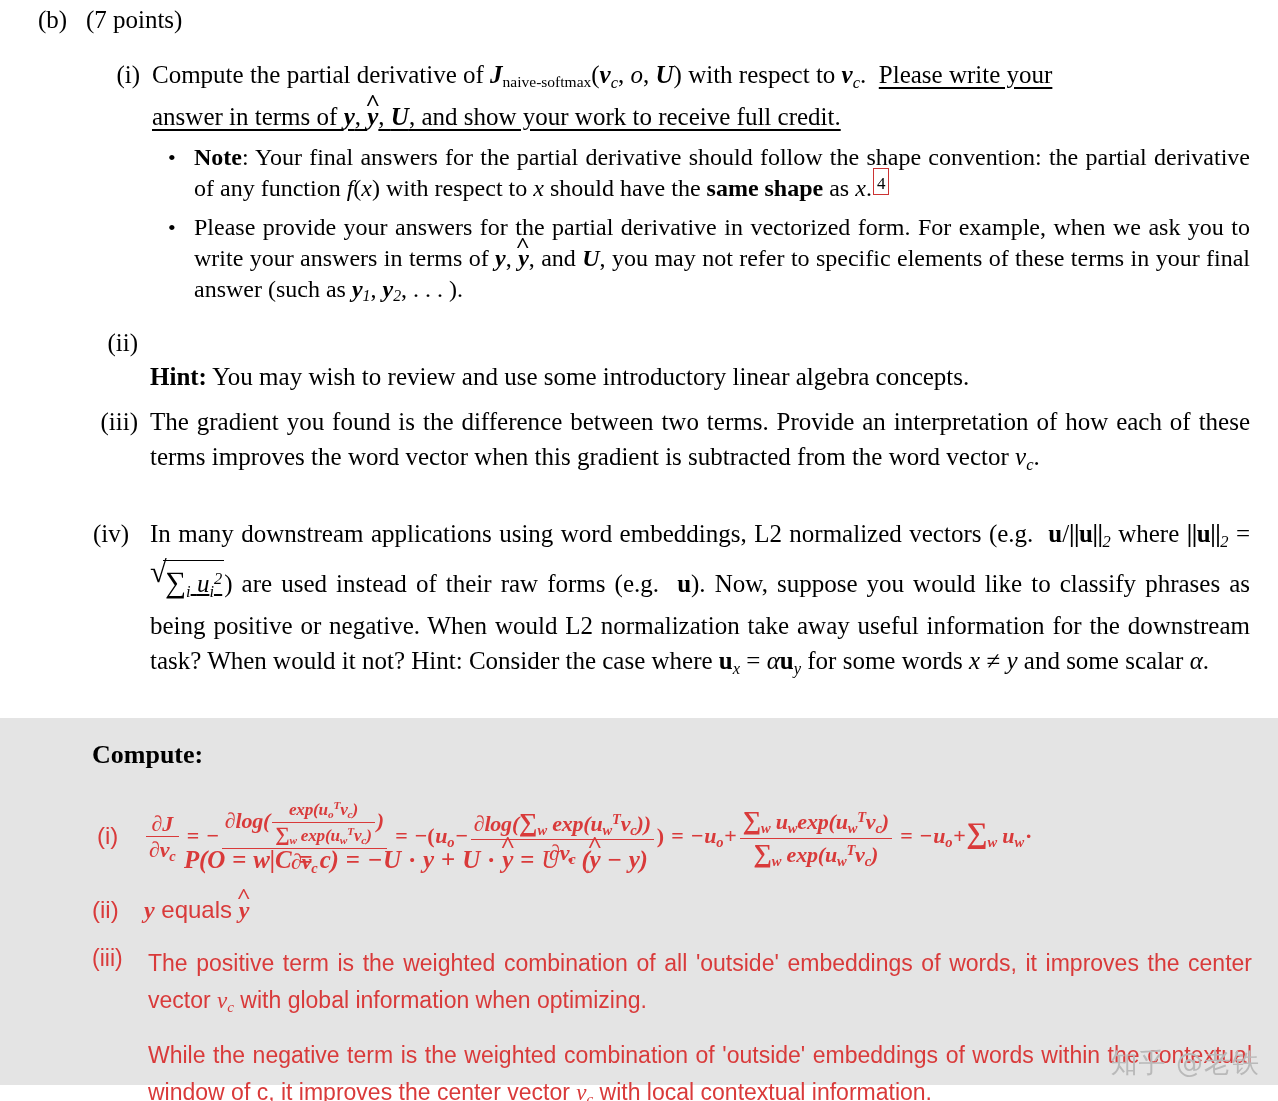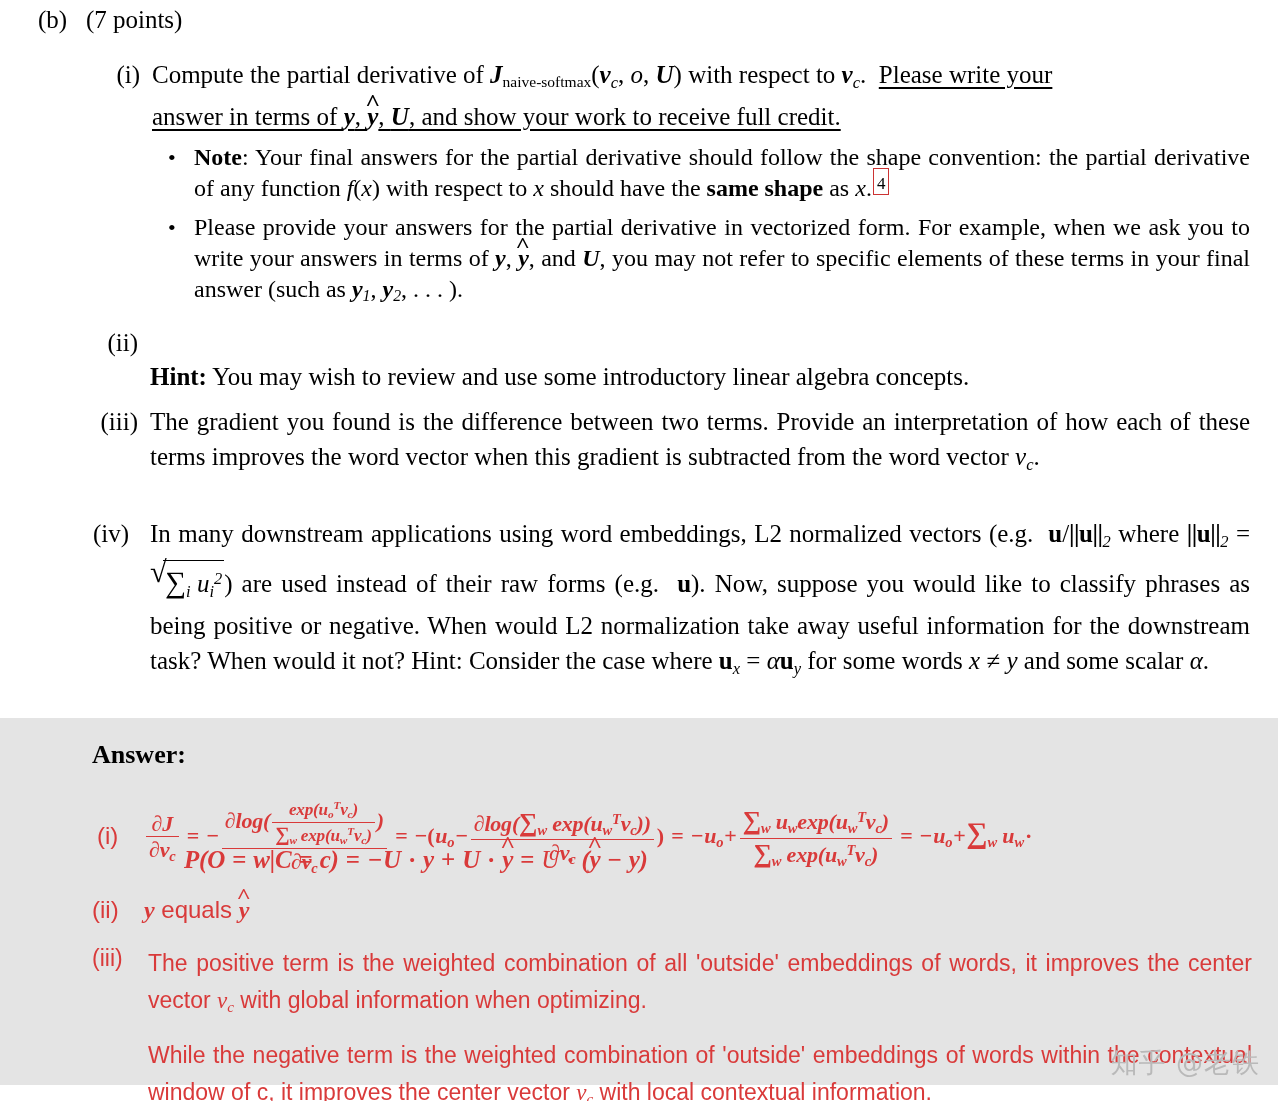--- a/index.html
+++ b/index.html
@@ -150,20 +150,21 @@
     content: "\221A";
     position: absolute;
     left: 0;
     top: -0.12em;
     font-size: 1.22em;
   }
   .sqrt > .rad {
     display: inline-block;
     border-top: 1.4px solid #000;
     padding: 0 2px;
+    text-decoration: underline;
   }
   .bigsum { font-size: 1.18em; font-style: normal; }
   .dnorm { letter-spacing: -0.5px; }
 
   
   #answer-box {
     position: absolute;
     left: 0;
     top: 718px;
     width: 1278px;
@@ -341,21 +342,21 @@
 
 <div id="q-iv" class="q-item">
   <div class="q-label">(iv)</div>
   <div class="q-body">
     In many downstream applications using word embeddings, L2 normalized vectors (e.g.&nbsp; <span class="mb">u</span>/<span class="dnorm mb">||u||</span><sub class="s up">2</sub> where <span class="dnorm mb">||u||</span><sub class="s up">2</sub> = <span class="sqrt"><span class="rad"><span class="bigsum">∑</span><sub class="s">i</sub> <span class="mi">u</span><sub class="s">i</sub><sup class="s up">2</sup></span></span>) are used instead of their raw forms (e.g.&nbsp; <span class="mb">u</span>). Now, suppose you would like to classify phrases as being positive or negative. When would L2 normalization take away useful information for the downstream task? When would it not? Hint: Consider the case where <span class="mb">u</span><sub class="s">x</sub> = <span class="mi">α</span><span class="mb">u</span><sub class="s">y</sub> for some words <span class="mi">x</span> ≠ <span class="mi">y</span> and some scalar <span class="mi">α</span>.
   </div>
 </div>
 
 <div id="answer-box">
 
-  <div id="answer-title">Answer:</div>
+  <div id="answer-title">Compute:</div>
 
   <div id="ans-i">
     <div class="ans-ilabel">(i)</div>
 
     <div class="formula">
       
       <span class="frac">
         <span class="num">∂<span class="mbi">J</span></span>
         <span class="den">∂<span class="mbi">v</span><sub class="s">c</sub></span>
       </span>

